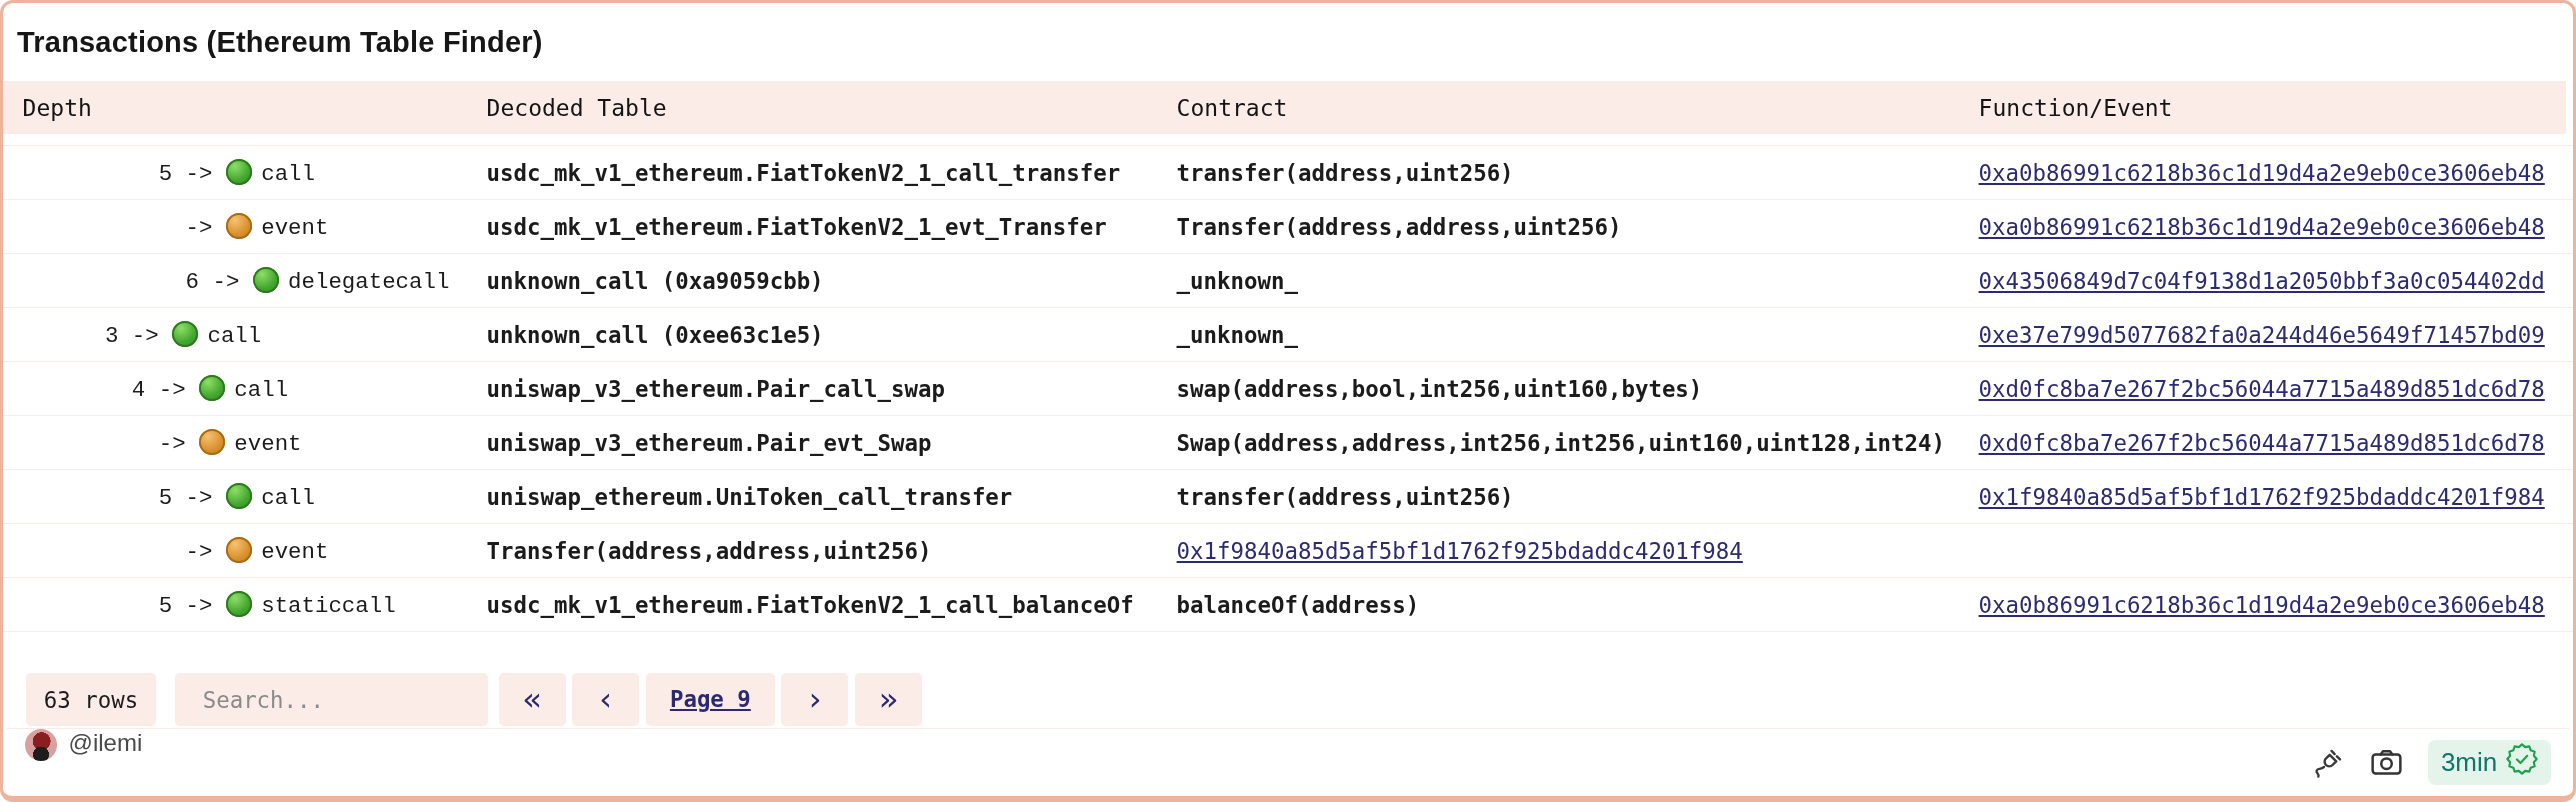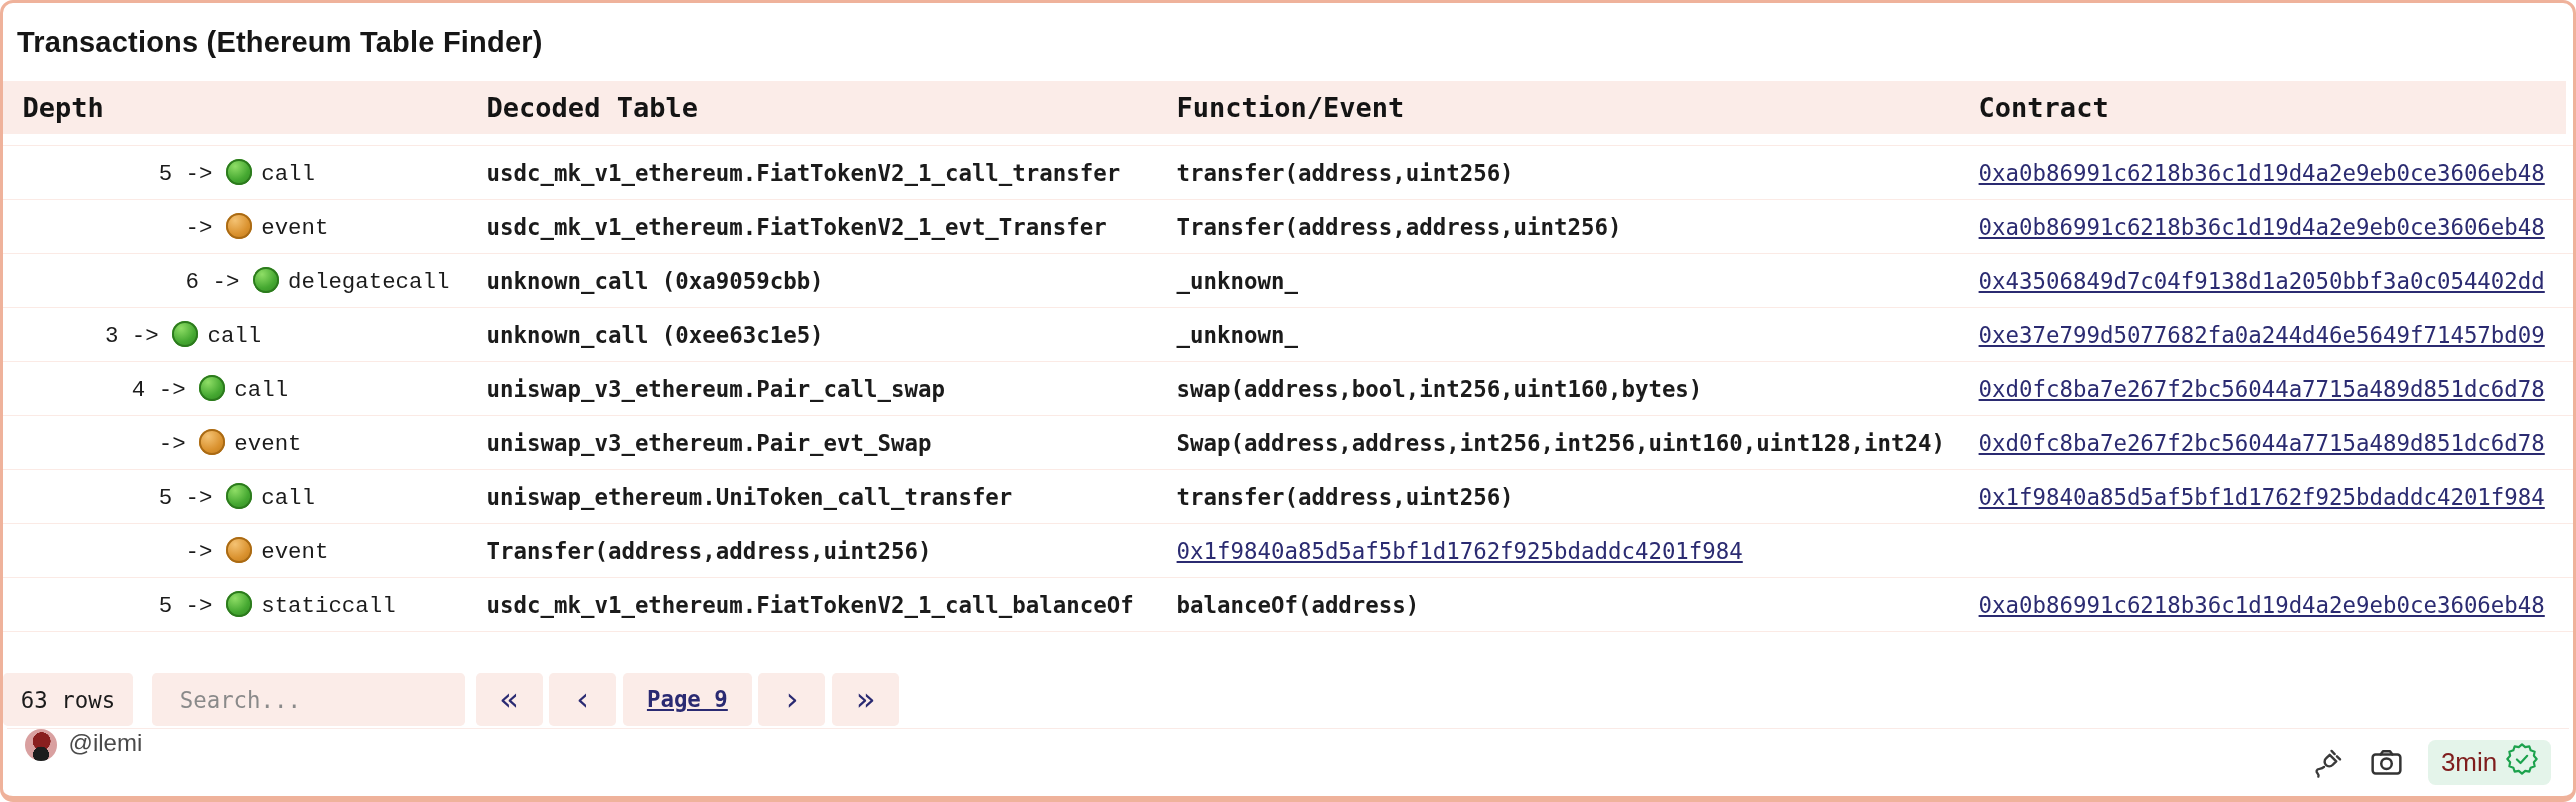--- a/index.html
+++ b/index.html
@@ -30,21 +30,21 @@
 
   
   .grid-row {
     display:grid;
     grid-template-columns:464px 690px 802px 1fr;
     align-items:center;
   }
   .header-row {
     background:#fbece8;
     height:53px;
-    font-weight:bold; font-size:27px; color:#141414;
+    font-weight:normal; font-size:23px; color:#141414;
     width:calc(100% - 7.5px);
   }
   .header-cell { padding-left:19.6px; }
   .header-cell.depth { padding-left:19.6px; }
 
   .sliver-row { height:11.2px; border-bottom:1.9px solid #fbeae5; }
 
   .table-body .row {
     height:54px;
     box-sizing:border-box;
@@ -67,20 +67,21 @@
   .dot.orange {
     background:radial-gradient(circle at 35% 28%, #f4c273, #da922f 55%, #ba7516);
     box-shadow: inset 0 0 0 1.9px #a96a14;
   }
 
   
   .footer {
     margin-top:41px;
     height:53px;
     display:flex; align-items:center;
+    padding-left:23px;
   }
   .pill {
     background:#fbece8; border-radius:4.7px; height:53px;
     display:flex; align-items:center; justify-content:center;
     box-sizing:border-box;
   }
   .rows-pill { width:130px; font-size:22.4px; color:#1b1b1b; }
   .search-pill { width:313px; margin-left:18.7px; justify-content:flex-start; }
   .search-pill input {
     width:100%; height:100%;
@@ -121,35 +122,35 @@
       radial-gradient(circle at 50% 50%, #d9a0a0 0 70%, #b87070 100%);
     flex:0 0 auto;
   }
   .author { margin-left:11.2px; font-size:24px; color:#4a4a4a; cursor:pointer; }
   .status-right { margin-left:auto; display:flex; align-items:center; gap:24px; }
   .icon-btn { background:none; border:none; padding:0; cursor:pointer; line-height:0; }
   .refresh-badge {
     background:#e4f4ea; border-radius:7.5px;
     height:45px; padding:0 13px;
     display:flex; align-items:center; gap:8.4px;
-    color:#7f1d1d; font-size:26px; cursor:pointer;
+    color:#0f766e; font-size:26px; cursor:pointer;
   }
 </style>
 </head>
 <body>
 
 <div class="panel">
 
   <div class="title-bar">Transactions (Ethereum Table Finder)</div>
 
   <div class="grid-row header-row">
     <div class="header-cell depth">Depth</div>
     <div class="header-cell">Decoded Table</div>
+    <div class="header-cell">Contract</div>
     <div class="header-cell">Function/Event</div>
-    <div class="header-cell">Contract</div>
   </div>
 
   <div class="sliver-row"></div>
 
   <div class="table-body">
     <div class="grid-row row">
       <div class="cell-depth"><span>    5 -&gt; </span><span class="dot green"></span><span>call</span></div>
       <div class="cell-plain">usdc_mk_v1_ethereum.FiatTokenV2_1_call_transfer</div>
       <div class="cell-plain">transfer(address,uint256)</div>
       <div class="cell-contract"><a class="contract-link">0xa0b86991c6218b36c1d19d4a2e9eb0ce3606eb48</a></div>

